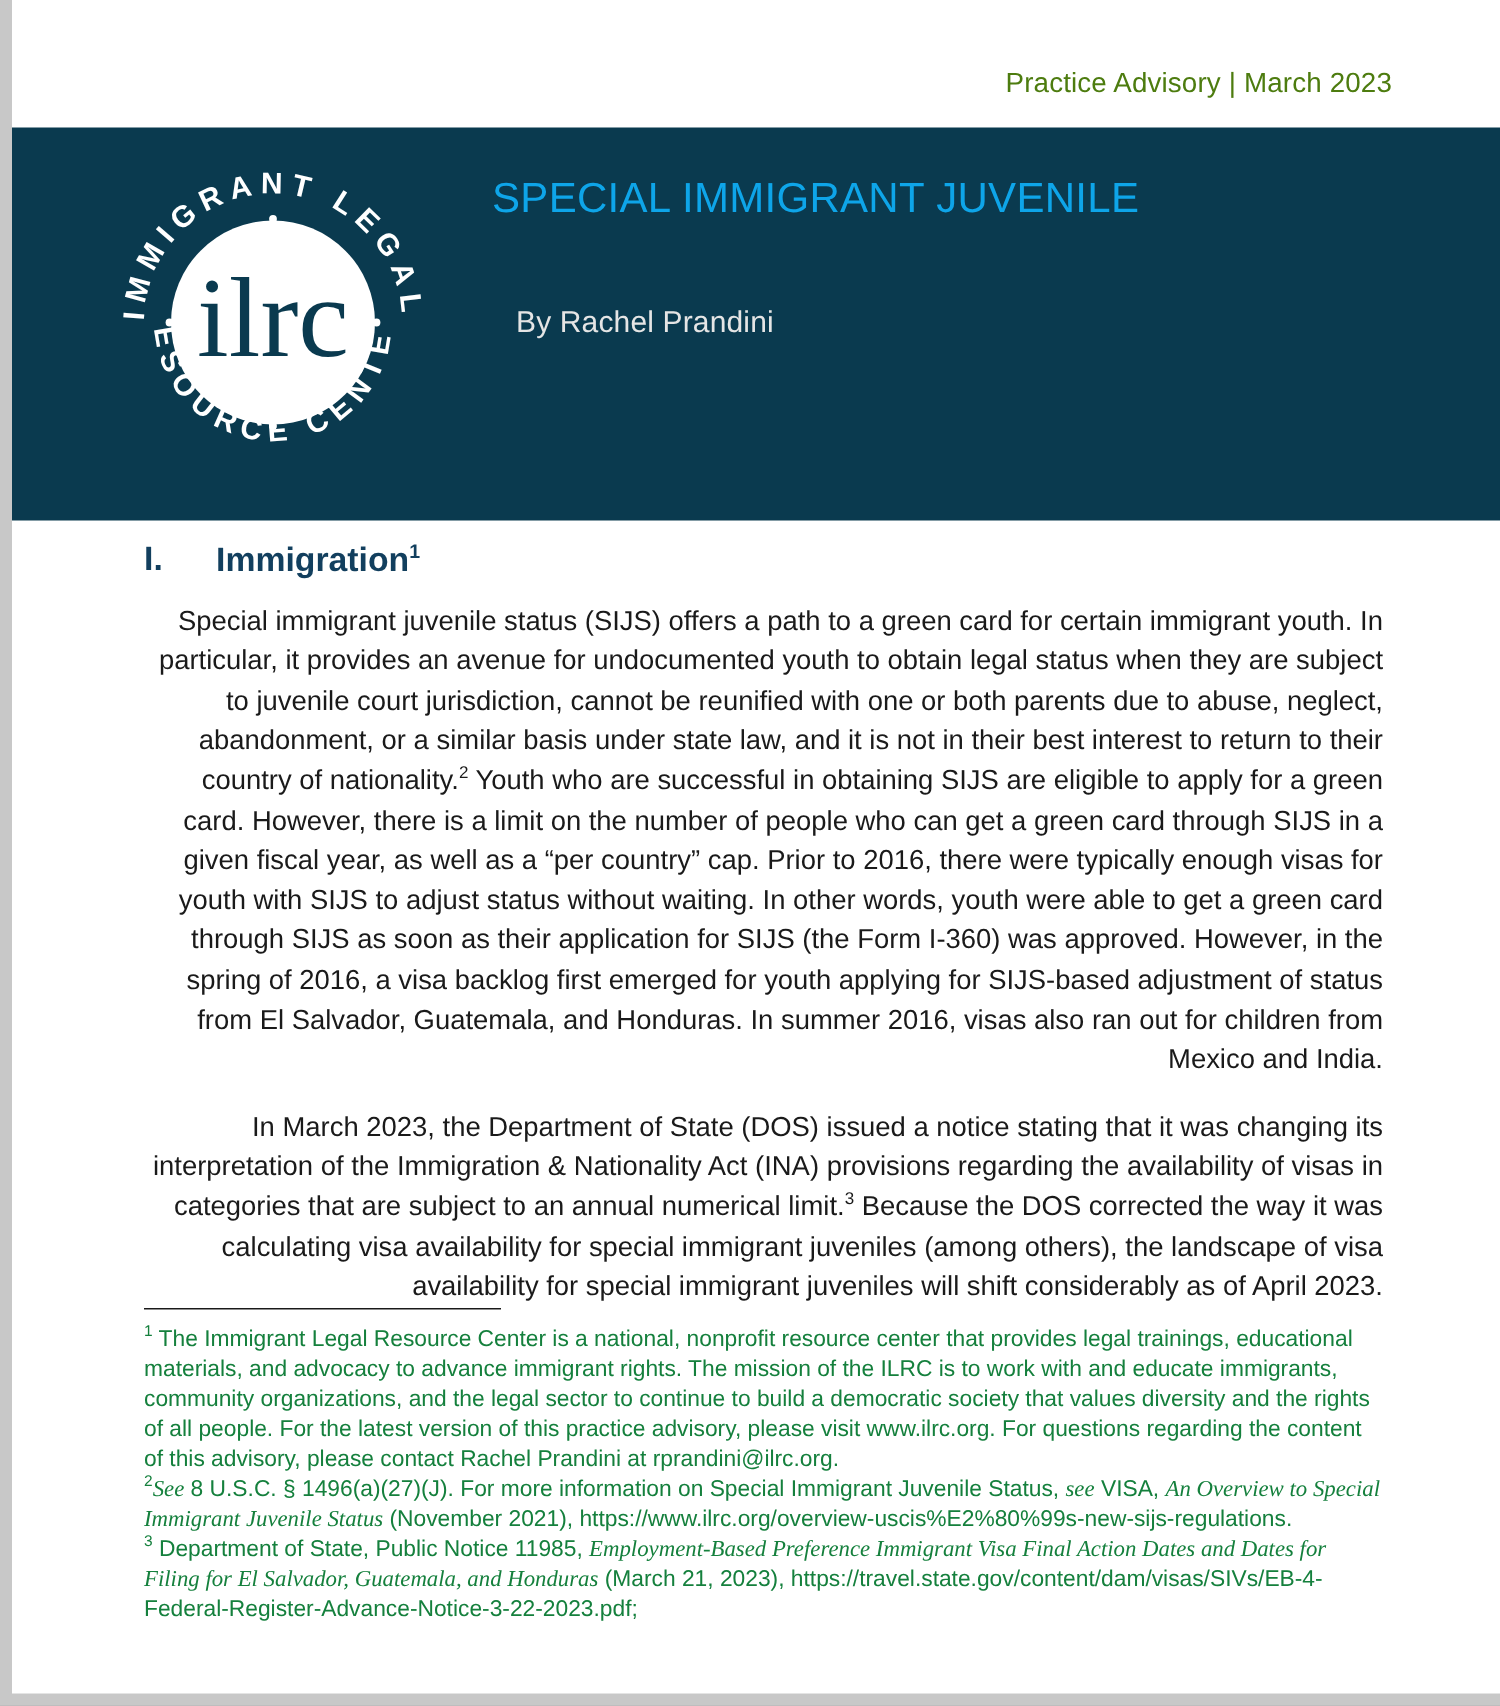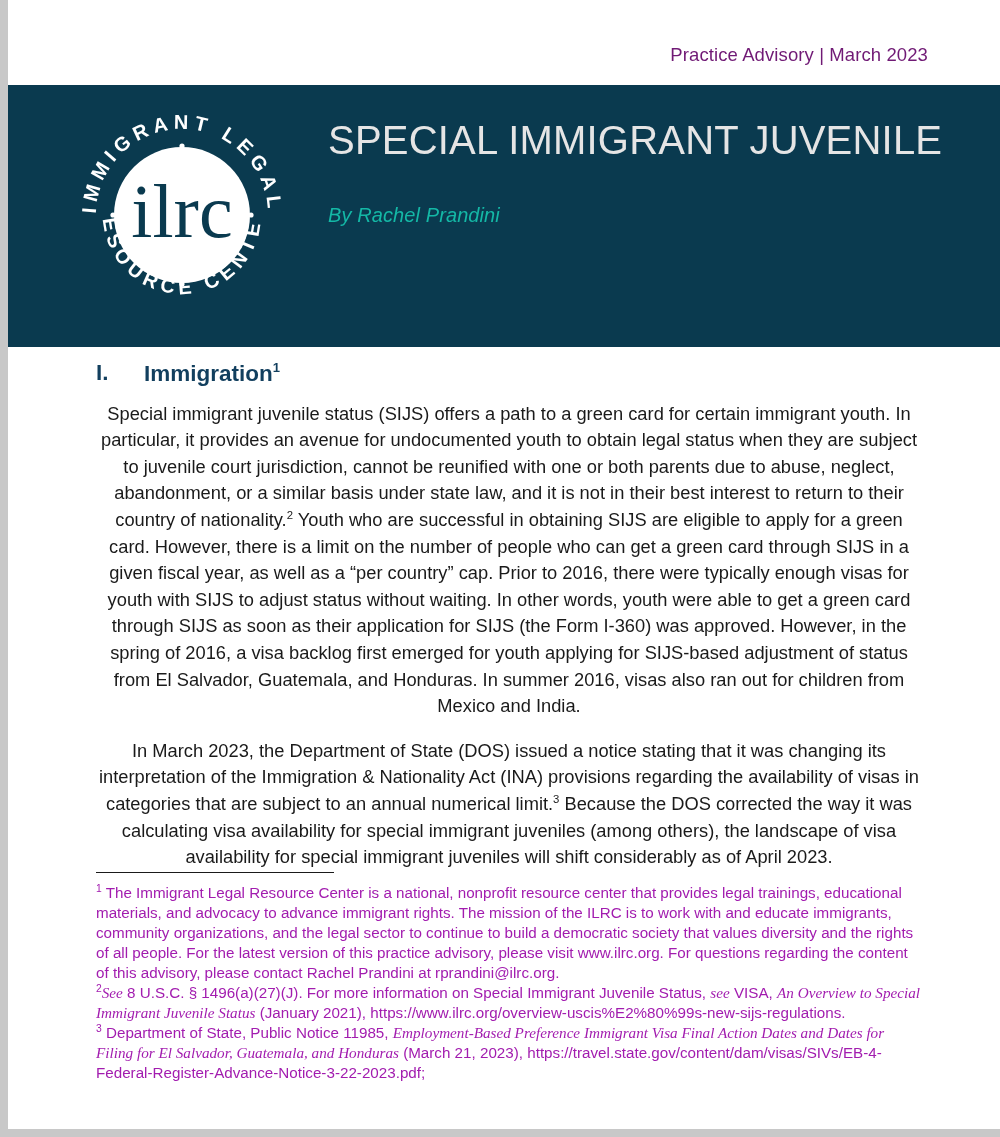--- a/index.html
+++ b/index.html
@@ -31,21 +31,21 @@
     background: #ffffff;
     overflow: hidden;
   }
 
   
   .running-head {
     position: absolute;
     top: 44px;
     right: 72px;
     font-size: 18.5px;
-    color: #701a75;
+    color: #4d7c0f;
     letter-spacing: .1px;
     white-space: nowrap;
   }
 
   
   .banner {
     position: absolute;
     left: 0;
     top: 85px;
     width: 992px;
@@ -65,32 +65,31 @@
 
   
   .title-block {
     position: absolute;
     left: 320px;
     top: 29px;
     width: 620px;
   }
   .doc-title {
     margin: 0;
-    font-size: 40px;
+    font-size: 28px;
     font-weight: normal;
     line-height: 1.32;
-    color: #e5e5e5;
+    color: #0ea5e9;
     letter-spacing: .2px;
   }
   .byline {
-    margin: 0;
+    margin: 16px;
     padding-top: 37px;
     font-size: 20px;
-    font-style: italic;
-    color: #14b8a6;
+    color: #e5e5e5;
     letter-spacing: .1px;
   }
 
   
   .body-col {
     position: absolute;
     left: 88px;
     top: 360px;
     width: 826px;
   }
@@ -102,42 +101,42 @@
     display: flex;
   }
   .section-heading .numeral { width: 48px; flex: 0 0 48px; }
   .section-heading sup { font-size: .58em; vertical-align: super; font-weight: bold; }
 
   p.body-text {
     margin: 0 0 18px 0;
     font-size: 18.3px;
     line-height: 1.455;
     color: #1a1a1a;
-    text-align: center;
+    text-align: right;
   }
   p.body-text sup { font-size: .62em; vertical-align: super; line-height: 0; }
 
   
   .footnotes {
     position: absolute;
     left: 88px;
     top: 872px;
     width: 828px;
   }
   .fn-rule {
     width: 238px;
     height: 0;
     border-top: 1.6px solid #1a1a1a;
     margin: 0 0 10px 0;
   }
   p.footnote {
     margin: 0;
     font-size: 15.2px;
     line-height: 1.315;
-    color: #a21caf;
+    color: #15803d;
   }
   p.footnote sup { font-size: .68em; vertical-align: super; line-height: 0; }
   p.footnote i { font-style: italic; font-family: Liberation Serif, serif; }
 </style>
 </head>
 <body>
 
 <div id="viewer">
   <div id="page">
 
@@ -186,19 +185,19 @@
 
       <p class="body-text"><span>In March 2023, the Department of State (DOS) issued a notice stating that it was changing its interpretation of the Immigration &amp; Nationality Act (INA) provisions regarding the availability of visas in categories that are subject to an annual numerical limit.</span><sup>3</sup><span> Because the DOS corrected the way it was calculating visa availability for special immigrant juveniles (among others), the landscape of visa availability for special immigrant juveniles will shift considerably as of April 2023.</span></p>
 
     </div>
 
     <div class="footnotes">
       <div class="fn-rule"></div>
 
       <p class="footnote"><sup>1</sup><span> The Immigrant Legal Resource Center is a national, nonprofit resource center that provides legal trainings, educational materials, and advocacy to advance immigrant rights. The mission of the ILRC is to work with and educate immigrants, community organizations, and the legal sector to continue to build a democratic society that values diversity and the rights of all people. For the latest version of this practice advisory, please visit www.ilrc.org. For questions regarding the content of this advisory, please contact Rachel Prandini at rprandini@ilrc.org.</span></p>
 
-      <p class="footnote"><sup>2</sup><i>See</i><span> 8 U.S.C. § 1496(a)(27)(J). For more information on Special Immigrant Juvenile Status, </span><i>see</i><span> VISA, </span><i>An Overview to Special Immigrant Juvenile Status</i><span> (January 2021), https://www.ilrc.org/overview-uscis%E2%80%99s-new-sijs-regulations.</span></p>
+      <p class="footnote"><sup>2</sup><i>See</i><span> 8 U.S.C. § 1496(a)(27)(J). For more information on Special Immigrant Juvenile Status, </span><i>see</i><span> VISA, </span><i>An Overview to Special Immigrant Juvenile Status</i><span> (November 2021), https://www.ilrc.org/overview-uscis%E2%80%99s-new-sijs-regulations.</span></p>
 
       <p class="footnote"><sup>3</sup><span> Department of State, Public Notice 11985, </span><i>Employment-Based Preference Immigrant Visa Final Action Dates and Dates for Filing for El Salvador, Guatemala, and Honduras</i><span> (March 21, 2023), https://travel.state.gov/content/dam/visas/SIVs/EB-4-Federal-Register-Advance-Notice-3-22-2023.pdf;</span></p>
     </div>
 
   </div>
 </div>
 
 </body></html>

